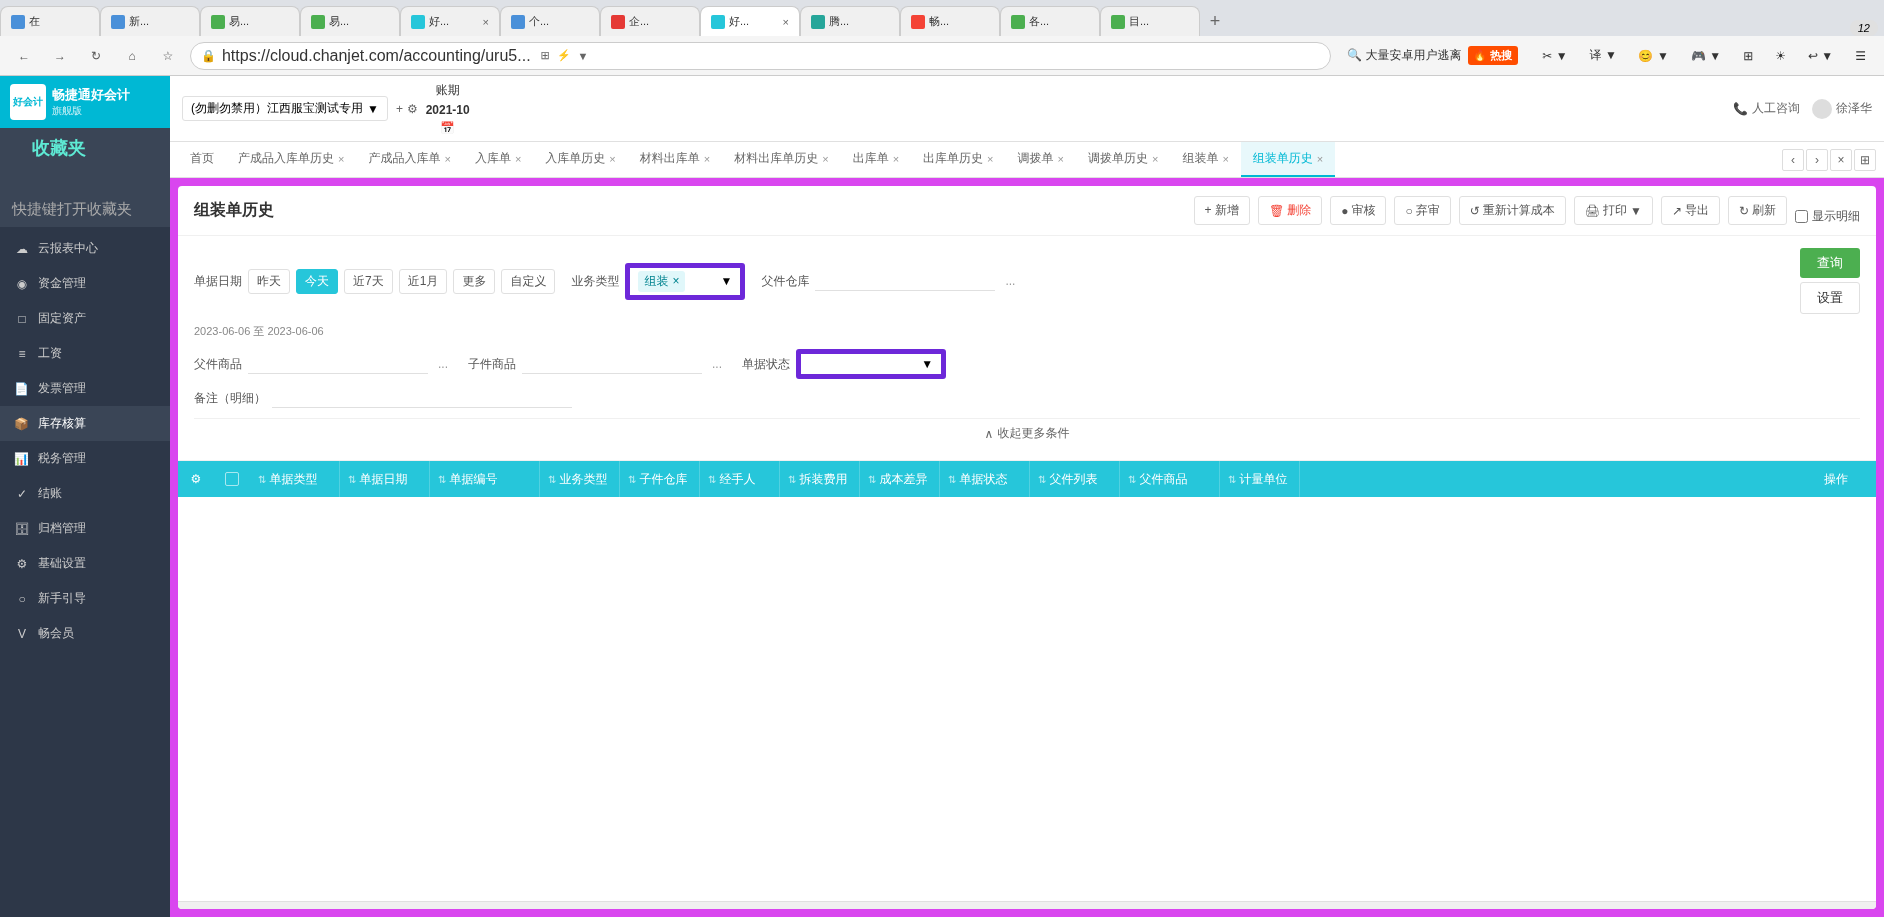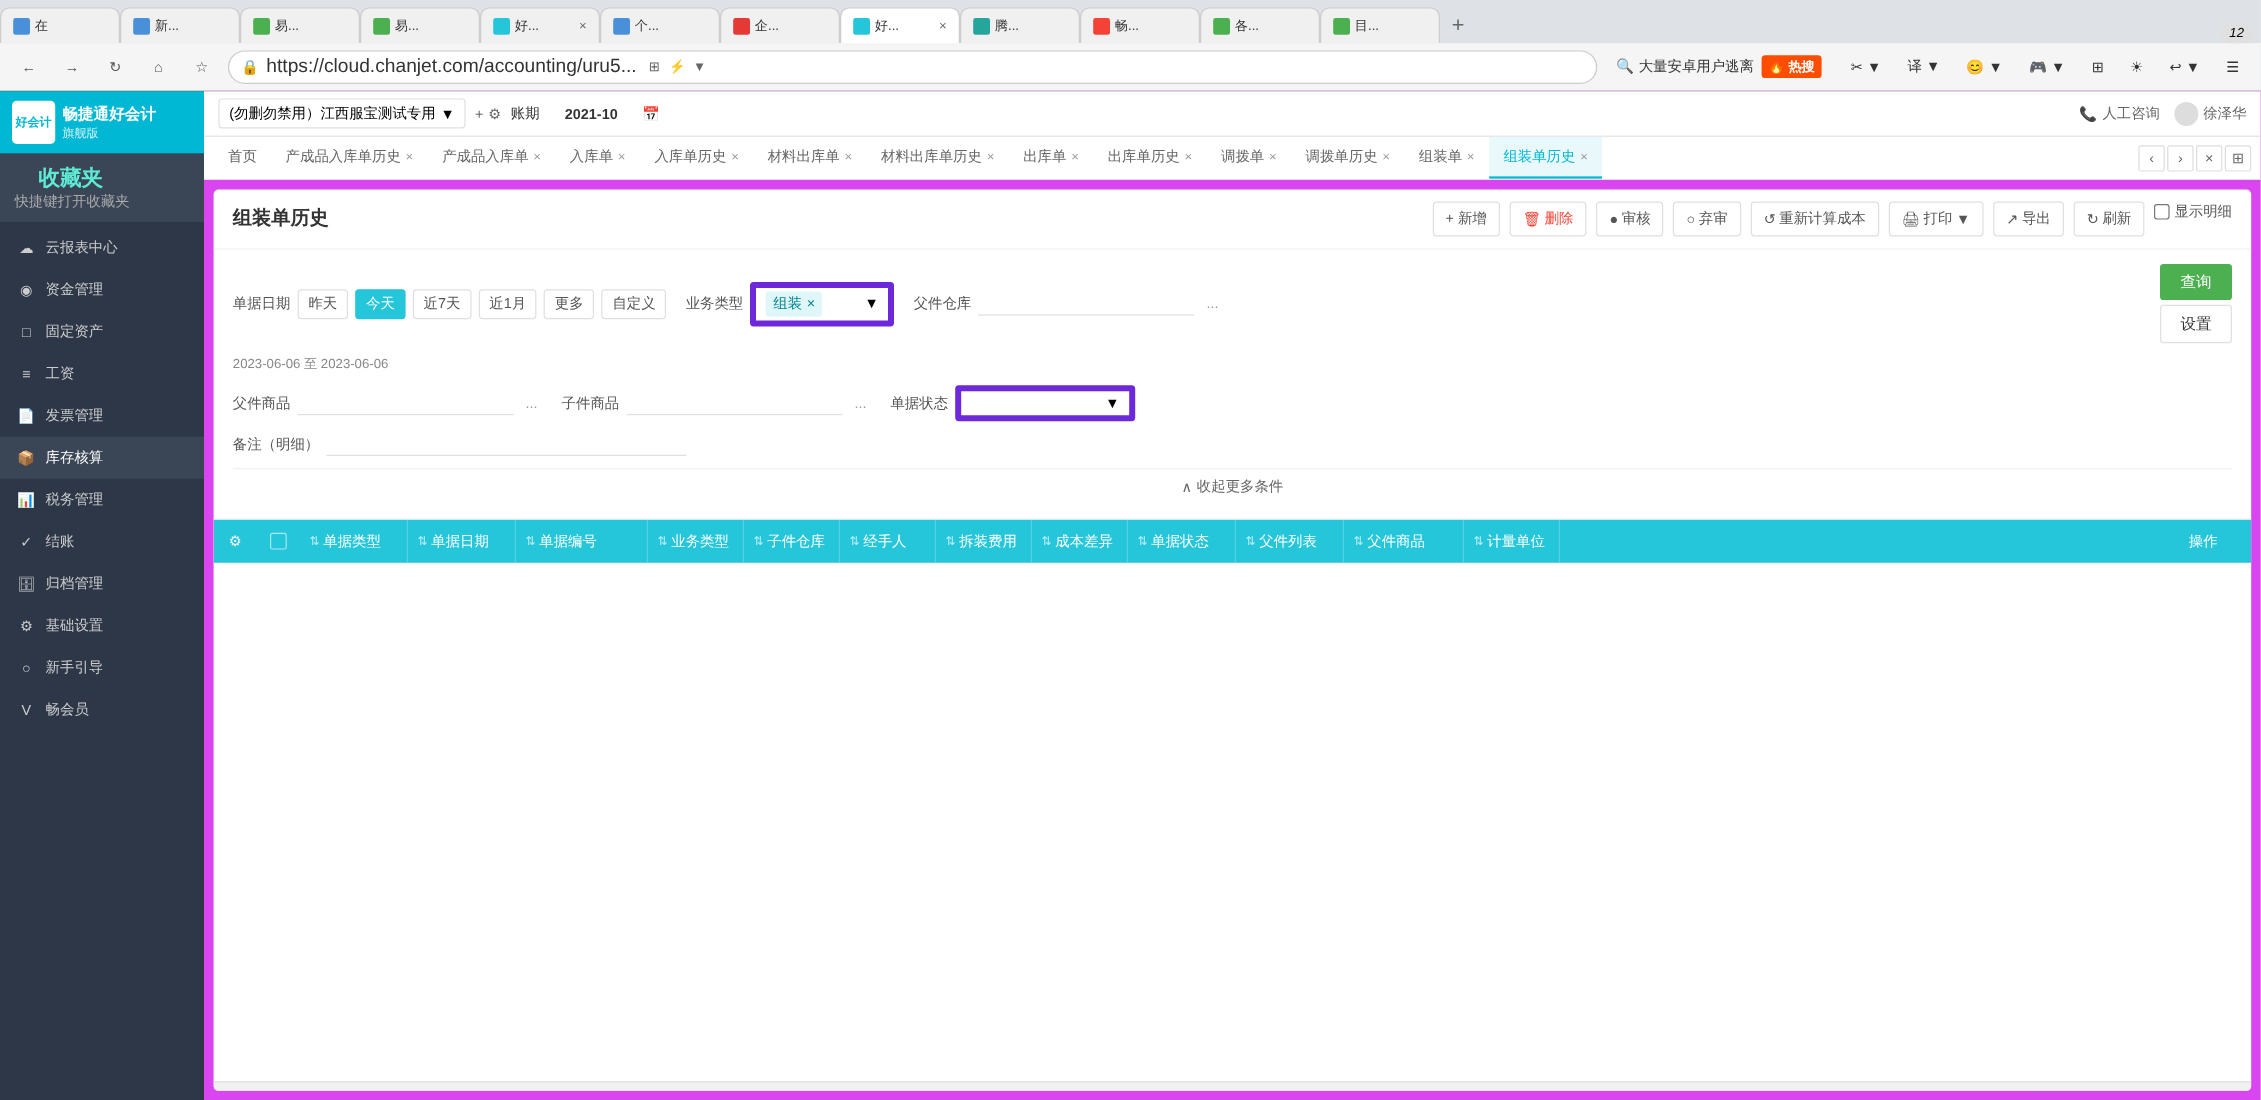--- a/index.html
+++ b/index.html
@@ -28,50 +28,50 @@
     .app-container { display: flex; height: calc(917px - 76px); }
 
     
     .sidebar { width: 170px; background: #2d3748; color: #fff; display: flex; flex-direction: column; flex-shrink: 0; }
     .sidebar-header { background: #00b8d4; padding: 8px 10px; display: flex; align-items: center; gap: 6px; }
     .sidebar-logo { width: 36px; height: 36px; background: #fff; border-radius: 4px; display: flex; align-items: center; justify-content: center; font-size: 10px; color: #00b8d4; font-weight: bold; }
     .sidebar-brand { color: #fff; font-size: 13px; font-weight: bold; }
     .sidebar-sub { color: rgba(255,255,255,0.8); font-size: 10px; }
     .sidebar-bookmark { background: #3a4556; padding: 8px 12px; cursor: pointer; }
     .sidebar-bookmark-title { color: #5eead4; font-size: 18px; font-weight: bold; margin-left: 20px; }
-    .sidebar-bookmark-sub { color: #aaa; font-size: 12px; }
+    .sidebar-bookmark-sub { color: #aaa; font-size: 15px; margin-top: 40px; }
     .sidebar-nav { flex: 1; overflow-y: auto; padding: 4px 0; }
     .sidebar-item { display: flex; align-items: center; gap: 8px; padding: 9px 14px; color: #ccc; cursor: pointer; font-size: 12px; }
     .sidebar-item.active { background: #3a4556; color: #fff; }
     .sidebar-item .si-icon { width: 16px; height: 16px; display: flex; align-items: center; justify-content: center; flex-shrink: 0; }
 
     
     .main-content { flex: 1; display: flex; flex-direction: column; background: #d946ef; overflow: hidden; }
 
     
     .top-bar { background: #fff; border-bottom: 1px solid #e0e0e0; padding: 6px 12px; display: flex; align-items: center; gap: 8px; }
     .company-selector { display: flex; align-items: center; gap: 4px; border: 1px solid #e0e0e0; border-radius: 3px; padding: 3px 8px; font-size: 12px; cursor: pointer; }
-    .period-area { display: flex; align-items: center; gap: 21px; font-size: 12px; color: #333; }
+    .period-area { display: flex; align-items: center; gap: 4px; font-size: 12px; color: #333; flex-direction: column; }
     .top-bar-right { margin-left: auto; display: flex; align-items: center; gap: 12px; font-size: 12px; color: #666; }
     .user-area { display: flex; align-items: center; gap: 4px; }
 
     
     .page-tabs { background: #fff; border-bottom: 1px solid #e0e0e0; display: flex; align-items: center; overflow-x: auto; padding: 0 8px; }
     .page-tabs::-webkit-scrollbar { height: 3px; }
     .page-tab { display: flex; align-items: center; gap: 4px; padding: 8px 12px; font-size: 12px; color: #666; cursor: pointer; white-space: nowrap; border-bottom: 2px solid transparent; }
     .page-tab.active { color: #00b8d4; border-bottom: 2px solid #00b8d4; background: #e8f8fb; }
     .page-tab .tab-x { color: #999; font-size: 11px; cursor: pointer; }
     .tab-nav-arrows { display: flex; align-items: center; gap: 2px; margin-left: auto; }
     .tab-nav-btn { width: 22px; height: 22px; display: flex; align-items: center; justify-content: center; border: 1px solid #ddd; border-radius: 2px; cursor: pointer; font-size: 12px; color: #666; }
 
     
     .page-content { flex: 1; background: #fff; margin: 8px; border-radius: 4px; overflow: auto; display: flex; flex-direction: column; }
     .page-header { display: flex; align-items: center; padding: 10px 16px; border-bottom: 1px solid #f0f0f0; }
     .page-title { font-size: 16px; font-weight: bold; color: #333; }
-    .page-actions { margin-left: auto; display: flex; align-items: flex-start; gap: 8px; }
+    .page-actions { margin-left: auto; display: flex; align-items: flex-end; gap: 8px; }
     .action-btn { display: flex; align-items: center; gap: 3px; padding: 5px 10px; border: 1px solid #e0e0e0; border-radius: 3px; font-size: 12px; color: #555; cursor: pointer; background: #fff; }
     .action-btn.danger { color: #f44336; }
     .display-switch { display: flex; align-items: center; gap: 4px; font-size: 12px; color: #555; }
 
     
     .search-filters { padding: 12px 16px; border-bottom: 1px solid #f0f0f0; }
     .filter-row { display: flex; align-items: center; gap: 16px; margin-bottom: 10px; }
     .filter-item { display: flex; align-items: center; gap: 6px; }
     .filter-label { color: #555; font-size: 12px; white-space: nowrap; }
     .date-filter { display: flex; align-items: center; gap: 6px; }

